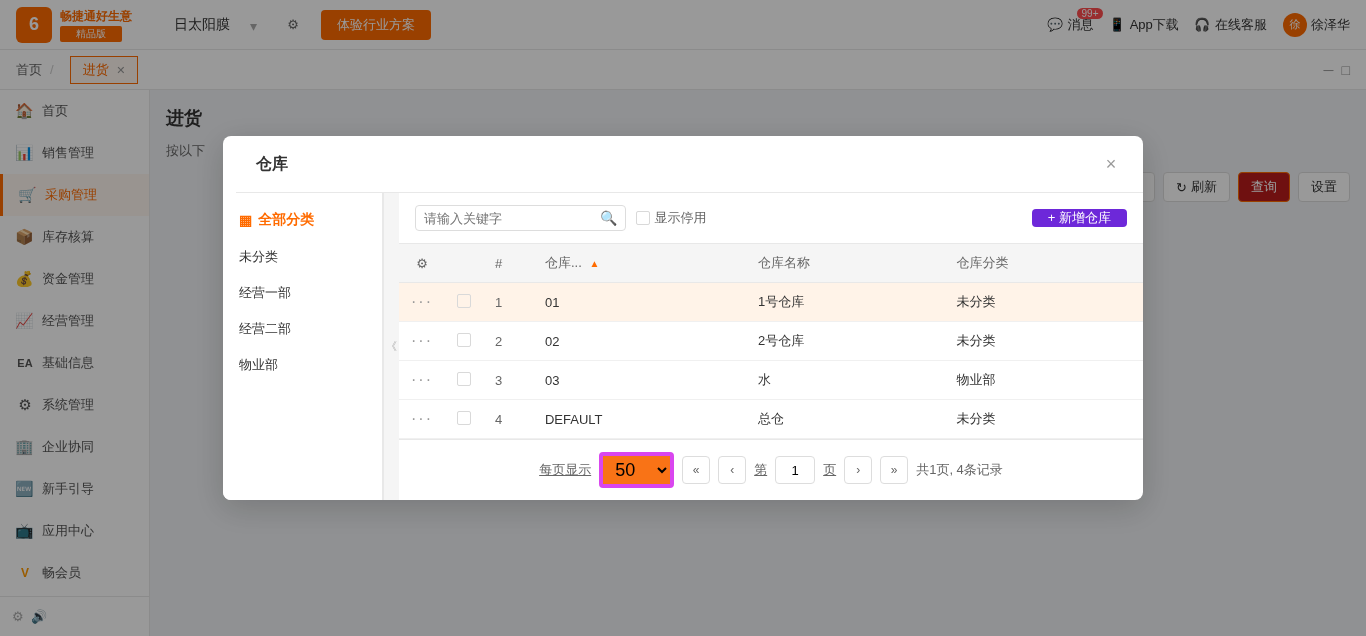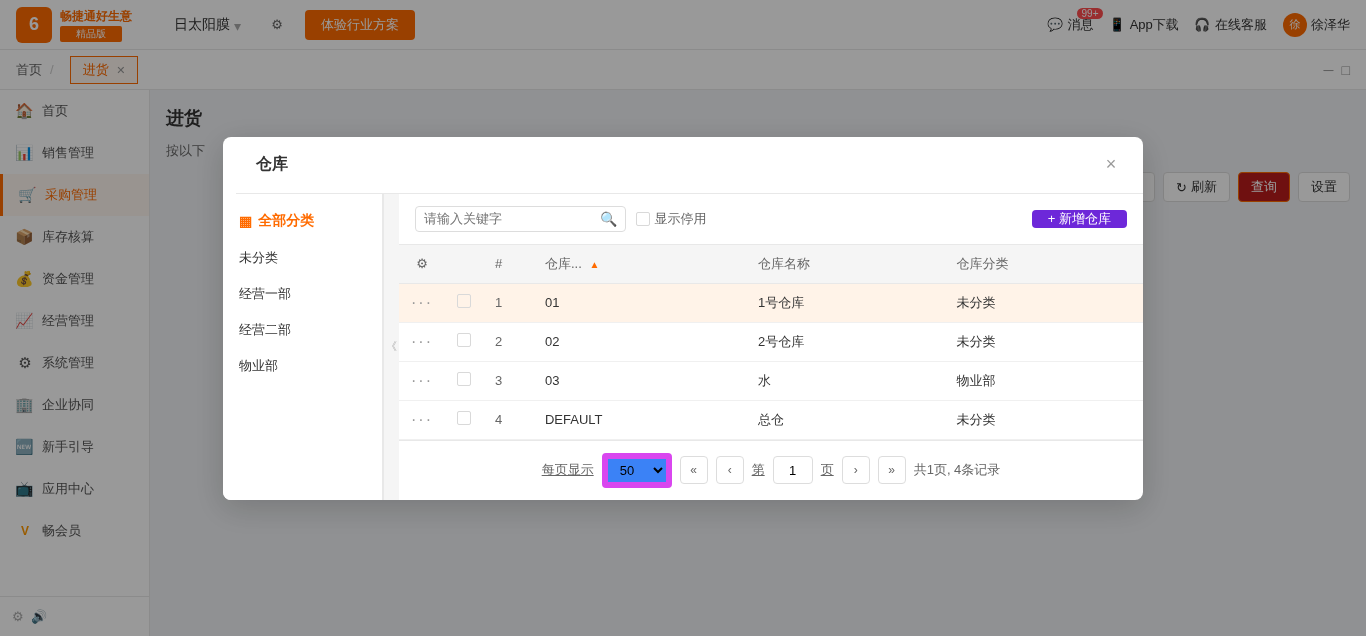--- a/index.html
+++ b/index.html
@@ -3,21 +3,21 @@
   <meta charset="utf-8">
   <style>
     * { box-sizing: border-box; margin: 0; padding: 0; }
     body { font-family: "Microsoft YaHei", sans-serif; font-size: 13px; background: #f0f2f5; color: #333; width: 1366px; height: 636px; overflow: hidden; }
 
     
     .topbar { height: 50px; background: #fff; display: flex; align-items: center; padding: 0 16px; border-bottom: 1px solid #e8e8e8; position: relative; z-index: 10; }
     .topbar-logo { display: flex; align-items: center; gap: 8px; width: 150px; }
     .logo-icon { width: 36px; height: 36px; background: #ff6b00; border-radius: 6px; display: flex; align-items: center; justify-content: center; color: #fff; font-weight: bold; font-size: 18px; }
     .topbar-middle { flex: 1; display: flex; align-items: center; gap: 12px; }
-    .store-selector { display: flex; align-items: flex-end; gap: 4px; font-size: 14px; color: #333; cursor: pointer; padding: 4px 8px; border-radius: 4px; }
+    .store-selector { display: flex; align-items: flex-end; gap: 20px; font-size: 14px; color: #333; cursor: pointer; padding: 4px 8px; border-radius: 4px; }
     .gear-btn { width: 32px; height: 32px; display: flex; align-items: center; justify-content: center; cursor: pointer; color: #666; }
     .trial-btn { background: #ff6b00; color: #fff; border: none; padding: 6px 16px; border-radius: 4px; cursor: pointer; font-size: 13px; }
     .topbar-right { display: flex; align-items: center; gap: 16px; }
     .topbar-right-item { display: flex; align-items: center; gap: 4px; font-size: 13px; color: #333; cursor: pointer; position: relative; }
     .badge { background: #ff4d4f; color: #fff; border-radius: 10px; padding: 0 5px; font-size: 10px; min-width: 18px; text-align: center; position: absolute; top: -8px; right: -10px; }
 
     
     .breadcrumb-bar { height: 40px; background: #fff; display: flex; align-items: center; padding: 0 16px; gap: 8px; border-bottom: 1px solid #e8e8e8; }
     .breadcrumb-item { font-size: 13px; color: #666; cursor: pointer; }
     .breadcrumb-sep { color: #ccc; }
@@ -78,21 +78,21 @@
     tbody tr.selected { background: #fff3e8; }
     .row-num { color: #666; }
     .th-gear { width: 40px; text-align: center; }
     .th-check { width: 36px; }
     .th-num { width: 50px; }
     .more-btn { color: #999; cursor: pointer; font-size: 16px; letter-spacing: 2px; }
 
     
     .pagination { display: flex; align-items: center; justify-content: center; padding: 12px 16px; gap: 8px; border-top: 1px solid #e8e8e8; }
     .pagination-label { font-size: 13px; color: #666; text-decoration: underline; }
-    .pagination-select { border: 6px solid #d946ef; border-radius: 4px; padding: 3px 8px; font-size: 13px; background: #3b82f6; cursor: pointer; }
+    .pagination-select { border: 4px solid #d946ef; border-radius: 4px; padding: 3px 8px; font-size: 18px; background: #f97316; cursor: pointer; }
     .pagination-btn { width: 28px; height: 28px; border: 1px solid #ddd; border-radius: 4px; display: flex; align-items: center; justify-content: center; cursor: pointer; color: #666; font-size: 12px; background: #fff; }
     .pagination-input { width: 40px; height: 28px; border: 1px solid #ddd; border-radius: 4px; text-align: center; font-size: 13px; }
     .pagination-info { font-size: 13px; color: #666; }
 
     
     .modal-footer { display: flex; align-items: center; justify-content: center; gap: 12px; padding: 14px 20px; border-top: 1px solid #e8e8e8; }
     .footer-btn { padding: 7px 28px; border-radius: 4px; cursor: pointer; font-size: 14px; }
     .footer-btn.cancel { background: #fff; border: 1px solid #ddd; color: #333; }
     .footer-btn.confirm { background: #ff6b00; border: 1px solid #ff6b00; color: #fff; }
     .sidebar-collapse { width: 16px; background: #f5f5f5; display: flex; align-items: center; justify-content: center; cursor: pointer; border-left: 1px solid #e8e8e8; color: #aaa; font-size: 11px; }
@@ -171,20 +171,24 @@
       <span class="sidebar-icon">📦</span>
       <span>库存核算</span>
     </div>
     <div class="sidebar-item">
       <span class="sidebar-icon">💰</span>
       <span>资金管理</span>
     </div>
     <div class="sidebar-item">
       <span class="sidebar-icon">📈</span>
       <span>经营管理</span>
+    </div>
+    <div class="sidebar-item">
+      <span class="sidebar-icon" style="font-size:11px;font-weight:bold;">EA</span>
+      <span>基础信息</span>
     </div>
     <div class="sidebar-item">
       <span class="sidebar-icon">⚙</span>
       <span>系统管理</span>
     </div>
     <div class="sidebar-item">
       <span class="sidebar-icon">🏢</span>
       <span>企业协同</span>
     </div>
     <div class="sidebar-item">

